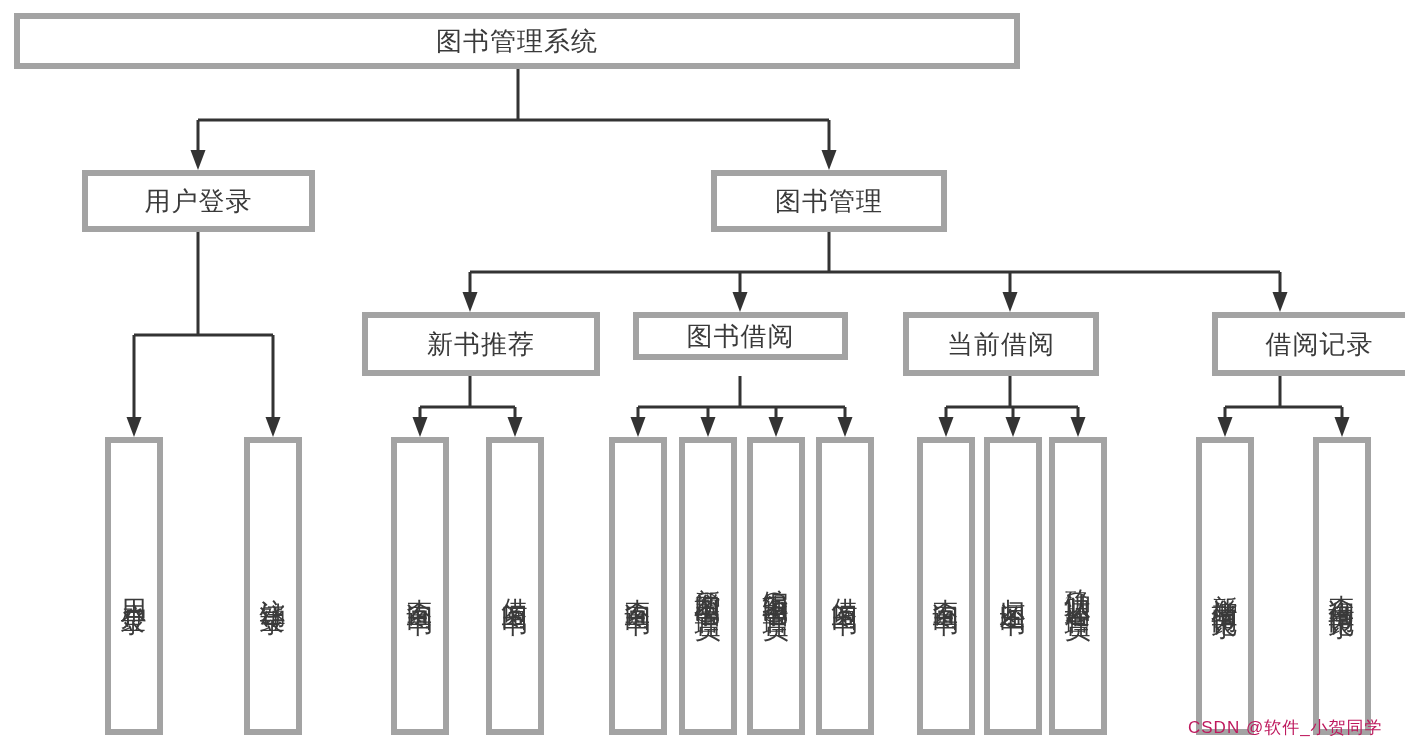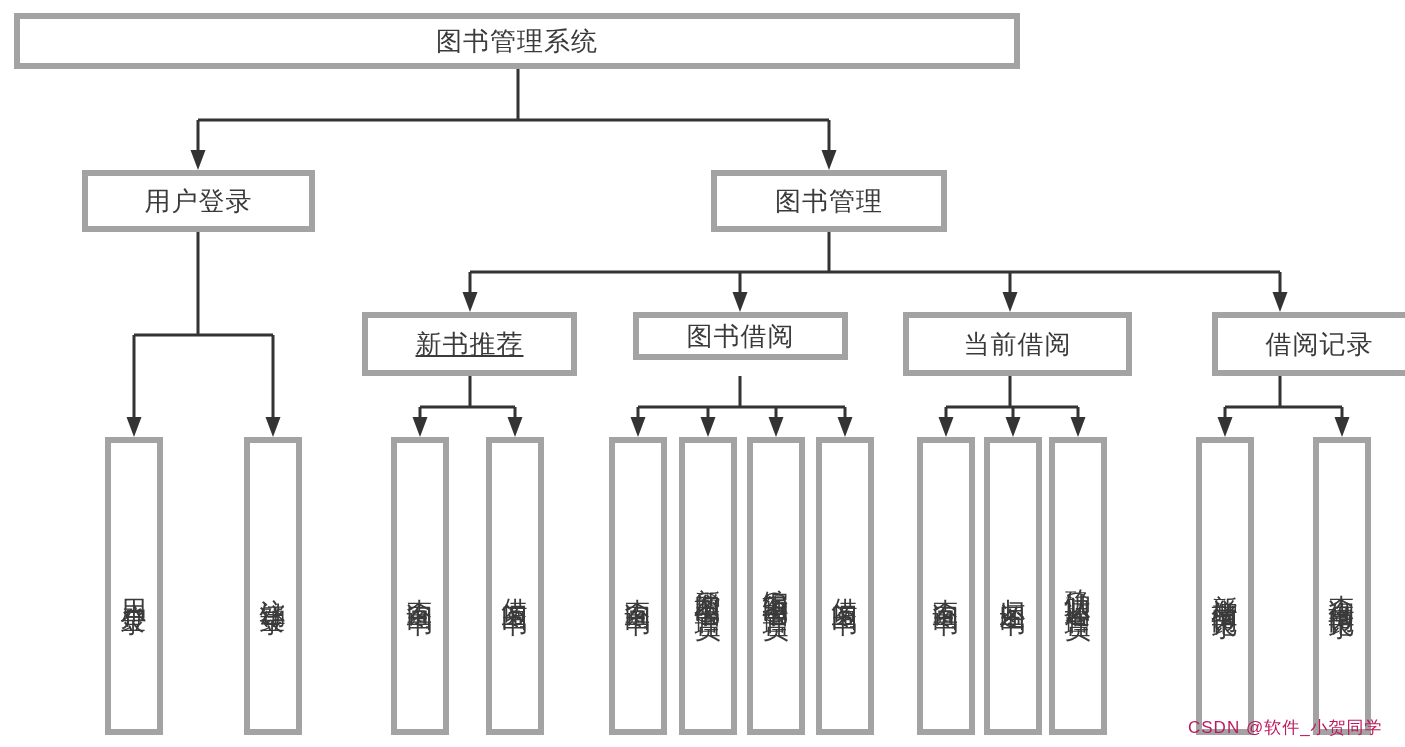--- a/index.html
+++ b/index.html
@@ -100,27 +100,27 @@
     <span class="lbl">图书管理系统</span>
   </div>
 
   <div class="node" style="left:82px; top:170px; width:233px; height:62px;">
     <span class="lbl">用户登录</span>
   </div>
   <div class="node" style="left:711px; top:170px; width:236px; height:62px;text-align:center;">
     <span class="lbl">图书管理</span>
   </div>
 
-  <div class="node" style="left:362px; top:312px; width:215px; height:64px;text-decoration:underline;">
+  <div class="node" style="left:362px; top:312px; width:238px; height:64px;">
     <span class="lbl">新书推荐</span>
   </div>
   <div class="node" style="left:633px; top:312px; width:215px; height:48px;">
     <span class="lbl">图书借阅</span>
   </div>
-  <div class="node" style="left:903px; top:312px; width:229px; height:64px;">
+  <div class="node" style="left:903px; top:312px; width:196px; height:64px;">
     <span class="lbl">当前借阅</span>
   </div>
   <div class="node" style="left:1172px; top:312px; width:215px; height:64px;margin-left:40px;">
     <span class="lbl">借阅记录</span>
   </div>
 
   <div class="node vert" style="left:105px; top:437px; width:58px; height:298px;">
     <span class="lbl">用户登录</span>
   </div>
   <div class="node vert" style="left:244px; top:437px; width:58px; height:298px;">

